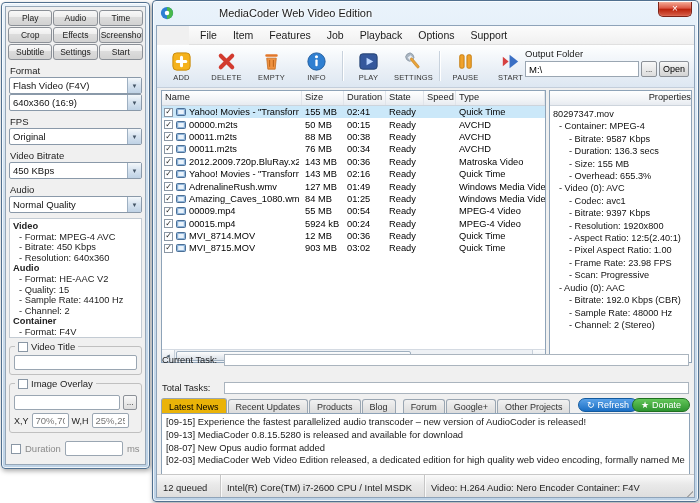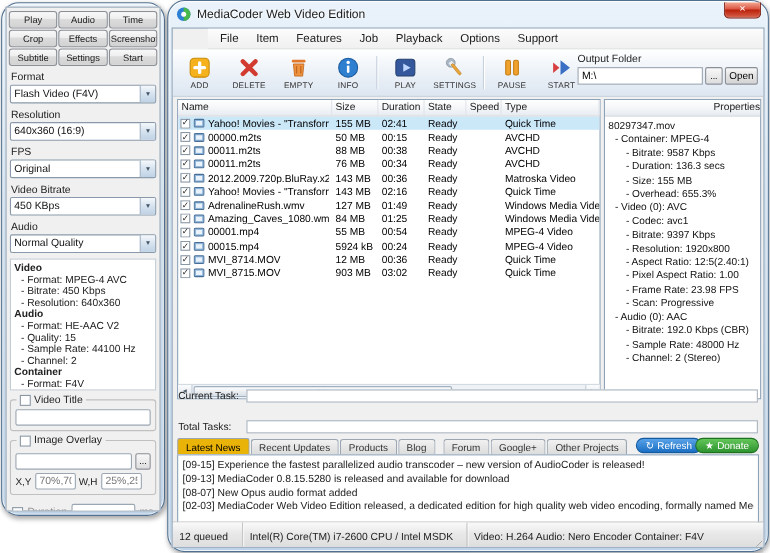--- a/index.html
+++ b/index.html
@@ -1,21 +1,21 @@
 <!DOCTYPE html>
 <html><head>
 <meta charset="utf-8">
 <style>
   * { margin:0; padding:0; box-sizing:border-box; }
   html,body { width:700px; height:503px; }
   body { font-family:"Liberation Sans","DejaVu Sans",sans-serif; background:#fff; position:relative; overflow:hidden; font-size:10px; color:#111; }
   button,input { font-family:inherit; }
 
   
-  .aero { position:absolute; border:1px solid #51708f; border-radius:16px;
+  .aero { position:absolute; border:1px solid #51708f; border-radius:4px;
           background:linear-gradient(#eaf3fb,#cfe0ef 40%,#bed3e7);
           box-shadow:inset 0 0 0 1px rgba(255,255,255,.75), 1px 2px 5px rgba(0,0,0,.35); }
 
   
   .left-panel { left:1px; top:2px; width:149px; height:467px; }
   .panel-body { position:absolute; left:3px; right:3px; top:3px; bottom:3px;
         background:#f0f0f0; border:1px solid #97a7b7; overflow:hidden; }
   .lp-grid { display:grid; grid-template-columns:repeat(3,1fr); gap:1px; margin:3px 2px; }
   .lp-btn { height:16px; font-size:8.5px; color:#1c1c1c; border:1px solid #8b9097; border-radius:3px;
         background:linear-gradient(#f8f8f8,#eee 45%,#dcdcdc 46%,#d2d2d2); overflow:hidden; padding:0 1px; cursor:pointer; }
@@ -36,21 +36,21 @@
   .gb-row { display:flex; gap:3px; margin-top:3px; align-items:center; }
   .mini-btn { width:16px; height:15px; font-size:8px; border:1px solid #8b9097; background:linear-gradient(#f8f8f8,#ddd); border-radius:2px; cursor:pointer; }
   .mini-lbl { font-size:9px; color:#222; flex:none; }
   .xy { width:37px; color:#777; }
   .dur-row { display:flex; align-items:center; gap:4px; margin:8px 5px 0; }
   .dur-row .dis { color:#8a8a8a; font-size:9.5px; }
   .tfield.dur { width:58px; }
 
   
   .main-window { left:152px; top:0; width:547px; height:502px; }
-  .titlebar { height:23px; display:flex; align-items:center; padding:0 7px; position:relative; }
+  .titlebar { height:23px; display:flex; align-items:center; padding:0 7px; position:relative;gap:40px; }
   .titlebar .title { font-size:11px; color:#1a1a1a; margin-left:5px; text-shadow:0 0 3px #fff,0 0 3px #fff; }
   .close-btn { position:absolute; right:6px; top:1px; width:34px; height:15px;
       background:linear-gradient(#f4a993,#da5542 45%,#b92009 50%,#d8604a);
       border:1px solid #7e2318; border-top:none; border-radius:0 0 5px 5px;
       color:#fff; font-size:10px; line-height:1; display:flex; align-items:center; justify-content:center; cursor:pointer;
       box-shadow:inset 0 0 1px rgba(255,255,255,.7); }
   .win-body { position:absolute; left:3px; right:3px; top:24px; bottom:3px;
       background:#f0f0f0; border:1px solid #8ea3b9; overflow:hidden; }
 
   .menubar { position:absolute; left:0; right:0; top:0; height:19px;
@@ -154,21 +154,20 @@
         <button class="lp-btn">Subtitle</button>
         <button class="lp-btn">Settings</button>
         <button class="lp-btn">Start</button>
       </div>
     <div>
         <div class="lp-label">Format</div>
         <div class="dd">
           <span class="dd-t">Flash Video (F4V)</span>
           <span class="dd-a">▼</span>
         </div>
-        <div class="lp-label">Resolution</div>
         <div class="dd">
           <span class="dd-t">640x360 (16:9)</span>
           <span class="dd-a">▼</span>
         </div>
         <div class="lp-label">FPS</div>
         <div class="dd">
           <span class="dd-t">Original</span>
           <span class="dd-a">▼</span>
         </div>
         <div class="lp-label">Video Bitrate</div>
@@ -476,21 +475,21 @@
           </div>
           <div class="frow">
             <span class="cell c-name">
               <span class="cb">✓</span>
               <span class="ficon">
                 <svg viewBox="0 0 10 10" width="10" height="10">
                   <rect x="0.5" y="1.5" width="9" height="7" rx="1" fill="#8fb4d9" stroke="#4a6f96"></rect>
                   <rect x="2.2" y="3" width="5.6" height="4" fill="#eaf3fb"></rect>
                 </svg>
               </span>
-              <span class="ntext">00001.mp4</span>
+              <span class="ntext">00009.mp4</span>
             </span>
             <span class="cell">55 MB</span>
             <span class="cell">00:54</span>
             <span class="cell">Ready</span>
             <span class="cell"></span>
             <span class="cell">MPEG-4 Video</span>
           </div>
           <div class="frow">
             <span class="cell c-name">
               <span class="cb">✓</span>

